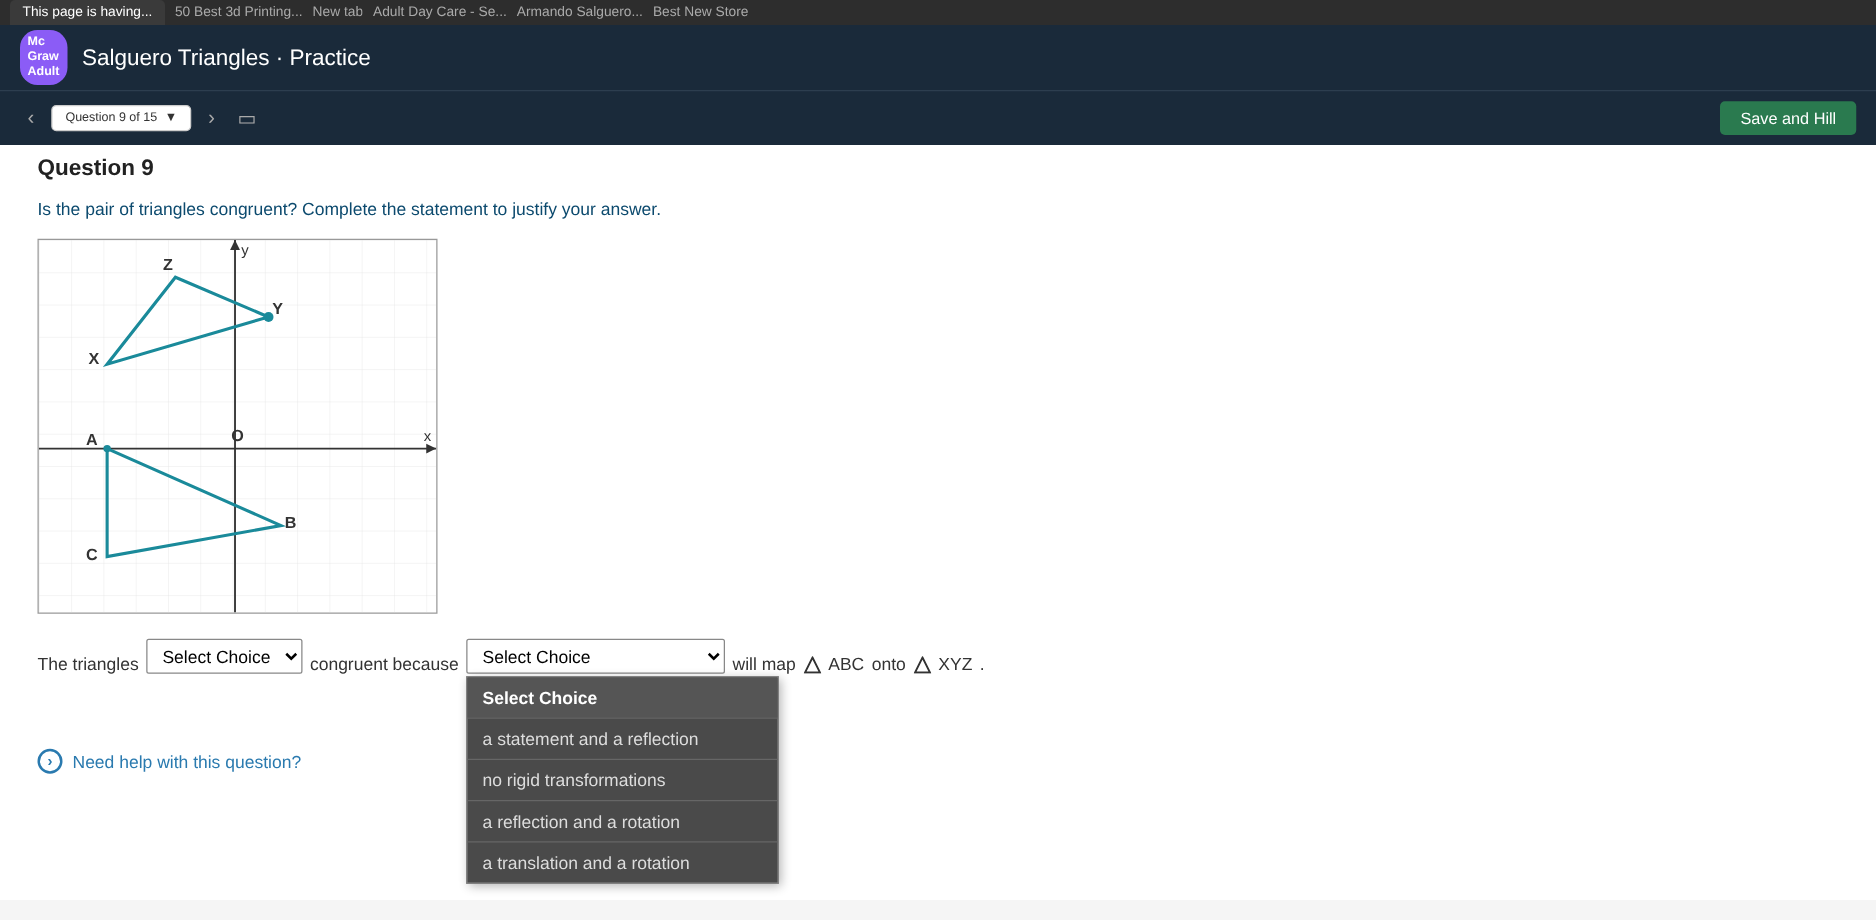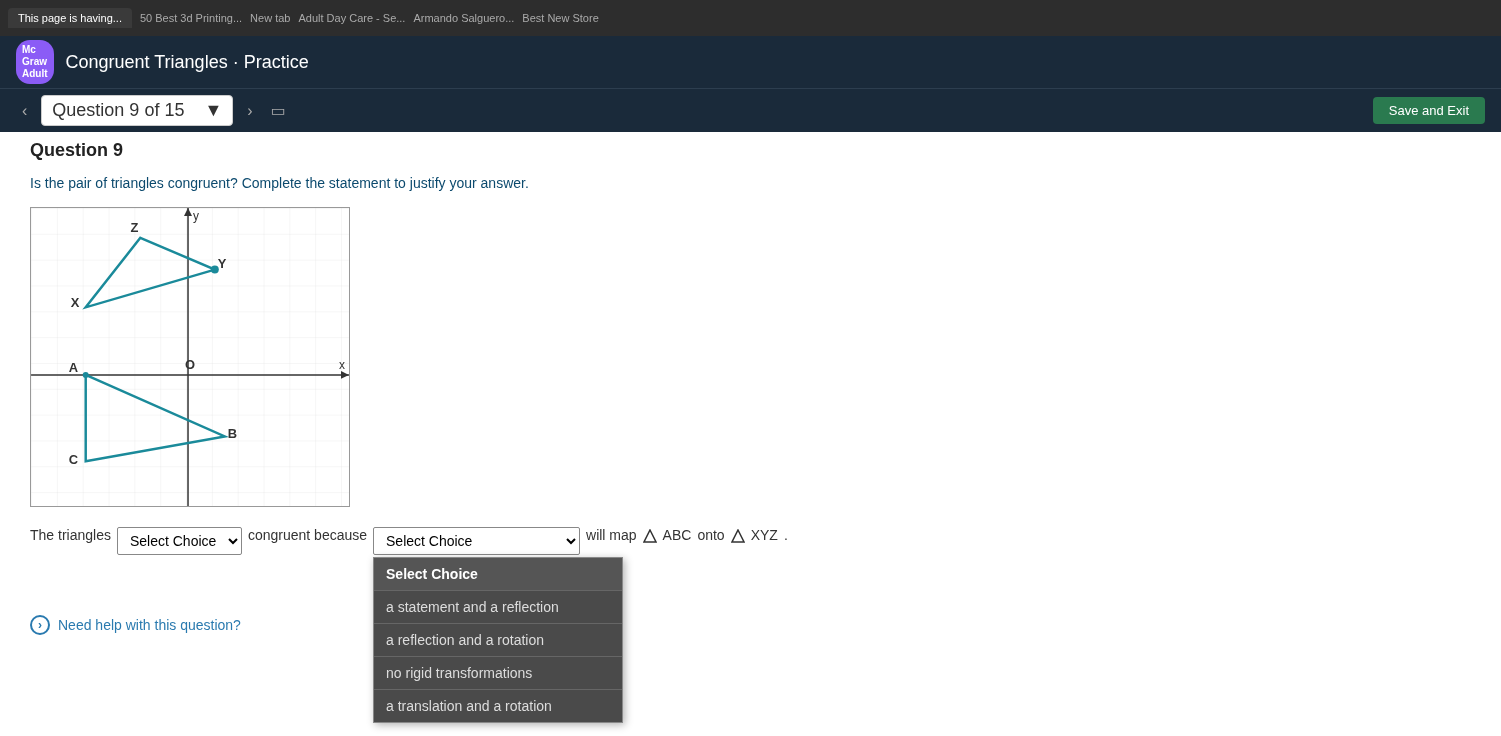--- a/index.html
+++ b/index.html
@@ -1,21 +1,21 @@
 <!DOCTYPE html>
 <html><head>
   <meta charset="utf-8">
   <style>
     * { box-sizing: border-box; margin: 0; padding: 0; }
     body { font-family: Arial, sans-serif; background: #f5f5f5; overflow: hidden; width: 1501px; height: 736px; }
 
     
     .browser-bar {
       background: #2d2d2d;
-      height: 36px;
+      height: 20px;
       display: flex;
       align-items: center;
       padding: 0 8px;
       gap: 8px;
       color: #ccc;
       font-size: 11px;
     }
     .browser-tab {
       background: #3a3a3a;
       border-radius: 4px 4px 0 0;
@@ -73,24 +73,24 @@
       color: #aaa;
       font-size: 16px;
       cursor: pointer;
       padding: 4px 6px;
     }
     .question-selector {
       background: white;
       border: 1px solid #ccc;
       border-radius: 4px;
       padding: 4px 10px;
-      font-size: 18px;
-      display: flex;
-      align-items: center;
-      gap: 20px;
+      font-size: 10px;
+      display: flex;
+      align-items: center;
+      gap: 6px;
       color: #333;
     }
     .bookmark-icon {
       color: #aaa;
       font-size: 16px;
       margin-left: 4px;
     }
     .save-exit-btn {
       margin-left: auto;
       background: #2a7a4f;
@@ -136,21 +136,21 @@
     .grid-svg {
       position: absolute;
       top: 0; left: 0;
       width: 100%;
       height: 100%;
     }
 
     
     .statement-line {
       display: flex;
-      align-items: flex-start;
+      align-items: flex-end;
       gap: 6px;
       font-size: 14px;
       color: #333;
       flex-wrap: wrap;
       margin-top: 8px;
       position: relative;
     }
     .statement-select {
       border: 1px solid #888;
       border-radius: 2px;
@@ -244,32 +244,32 @@
     <span>Best New Store</span>
   </span>
 </div>
 
 <div class="app-header">
   <div class="app-logo">
     <div>Mc</div>
     <div>Graw</div>
     <div>Adult</div>
   </div>
-  <div class="app-title">Congruent Triangles · Practice</div>
+  <div class="app-title">Salguero Triangles · Practice</div>
 </div>
 
 <div class="nav-bar">
   <span class="nav-arrow">‹</span>
   <div class="question-selector">
     <span>Question 9 of 15</span>
     <span>▼</span>
   </div>
   <span class="nav-arrow">›</span>
   <span class="bookmark-icon">▭</span>
-  <button class="save-exit-btn">Save and Exit</button>
+  <button class="save-exit-btn">Save and Hill</button>
 </div>
 
 <div class="main-content">
 
   <div class="question-title">Question 9</div>
   <div class="question-text">Is the pair of triangles congruent? Complete the statement to justify your answer.</div>
 
   <div class="graph-container">
     <svg class="grid-svg" viewBox="0 0 320 300" xmlns="http://www.w3.org/2000/svg">
 
@@ -324,22 +324,22 @@
         <option>a reflection and a reflection</option>
         <option>a reflection and a rotation</option>
         <option>no rigid transformations</option>
         <option>a translation and a rotation</option>
       </select>
 
       
       <div class="dropdown-overlay">
         <div class="dropdown-header">Select Choice</div>
         <div class="dropdown-item">a statement and a reflection</div>
+        <div class="dropdown-item">no rigid transformations</div>
         <div class="dropdown-item">a reflection and a rotation</div>
-        <div class="dropdown-item">no rigid transformations</div>
         <div class="dropdown-item">a translation and a rotation</div>
       </div>
     </div>
 
     <span class="math-text">will map</span>
     <span style="display:inline-block;vertical-align:middle;">
       <svg width="14" height="14" viewBox="0 0 14 14" style="vertical-align:middle;">
         <polygon points="7,1 13,13 1,13" fill="none" stroke="#333" stroke-width="1.5"></polygon>
       </svg>
     </span>

